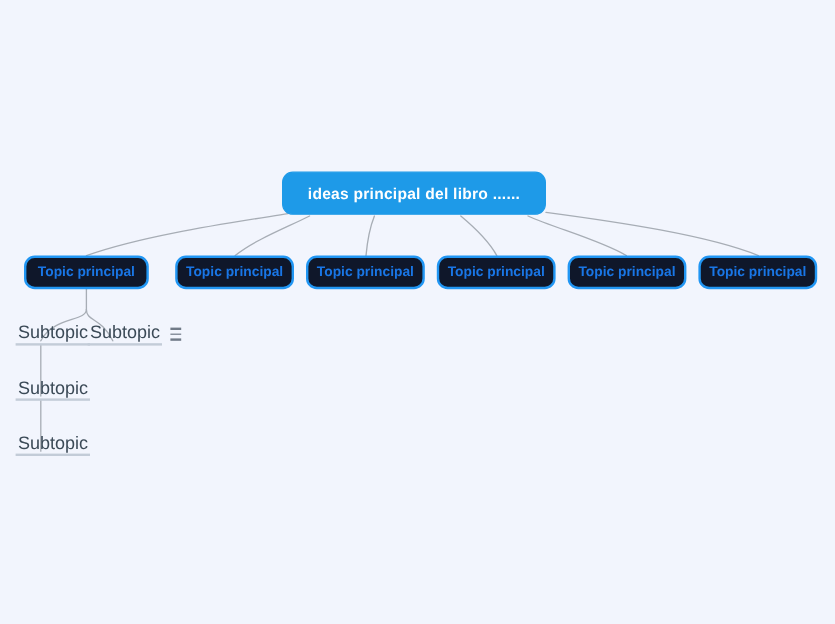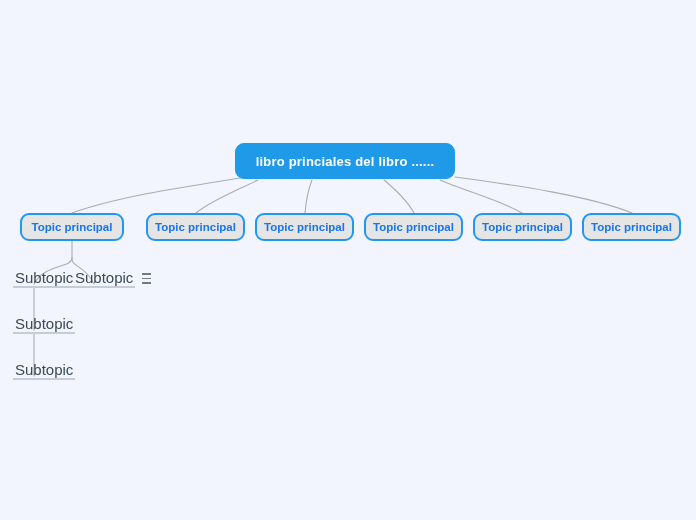--- a/index.html
+++ b/index.html
@@ -47,21 +47,21 @@
     align-items: center;
     justify-content: center;
     white-space: nowrap;
     z-index: 3;
   }
 
   
   .topic-node {
     position: absolute;
     box-sizing: border-box;
-    background: #e5e5e5;
+    background: #0f172a;
     border: 2px solid #2196f3;
     border-radius: 9px;
     color: #1976e6;
     font-size: 11.5px;
     font-weight: bold;
     display: flex;
     align-items: center;
     justify-content: center;
     white-space: nowrap;
     z-index: 3;
@@ -138,21 +138,21 @@
 
       <path d="M 72,258 C 72,268 84,264 94,284"></path>
 
       <path d="M 34,287 L 34,330"></path>
 
       <path d="M 34,333 L 34,376"></path>
     </g>
   </svg>
 
   <div class="root-node" style="left:235px; top:143px; width:220px; height:36px;">
-    <span>libro princiales del libro ......</span>
+    <span>ideas principal del libro ......</span>
   </div>
 
   <div class="topic-node" style="left:20px; top:213px; width:104px; height:28px;">
     <span>Topic principal</span>
   </div>
   <div class="topic-node" style="left:146px; top:213px; width:99px; height:28px;">
     <span>Topic principal</span>
   </div>
   <div class="topic-node" style="left:255px; top:213px; width:99px; height:28px;">
     <span>Topic principal</span>

